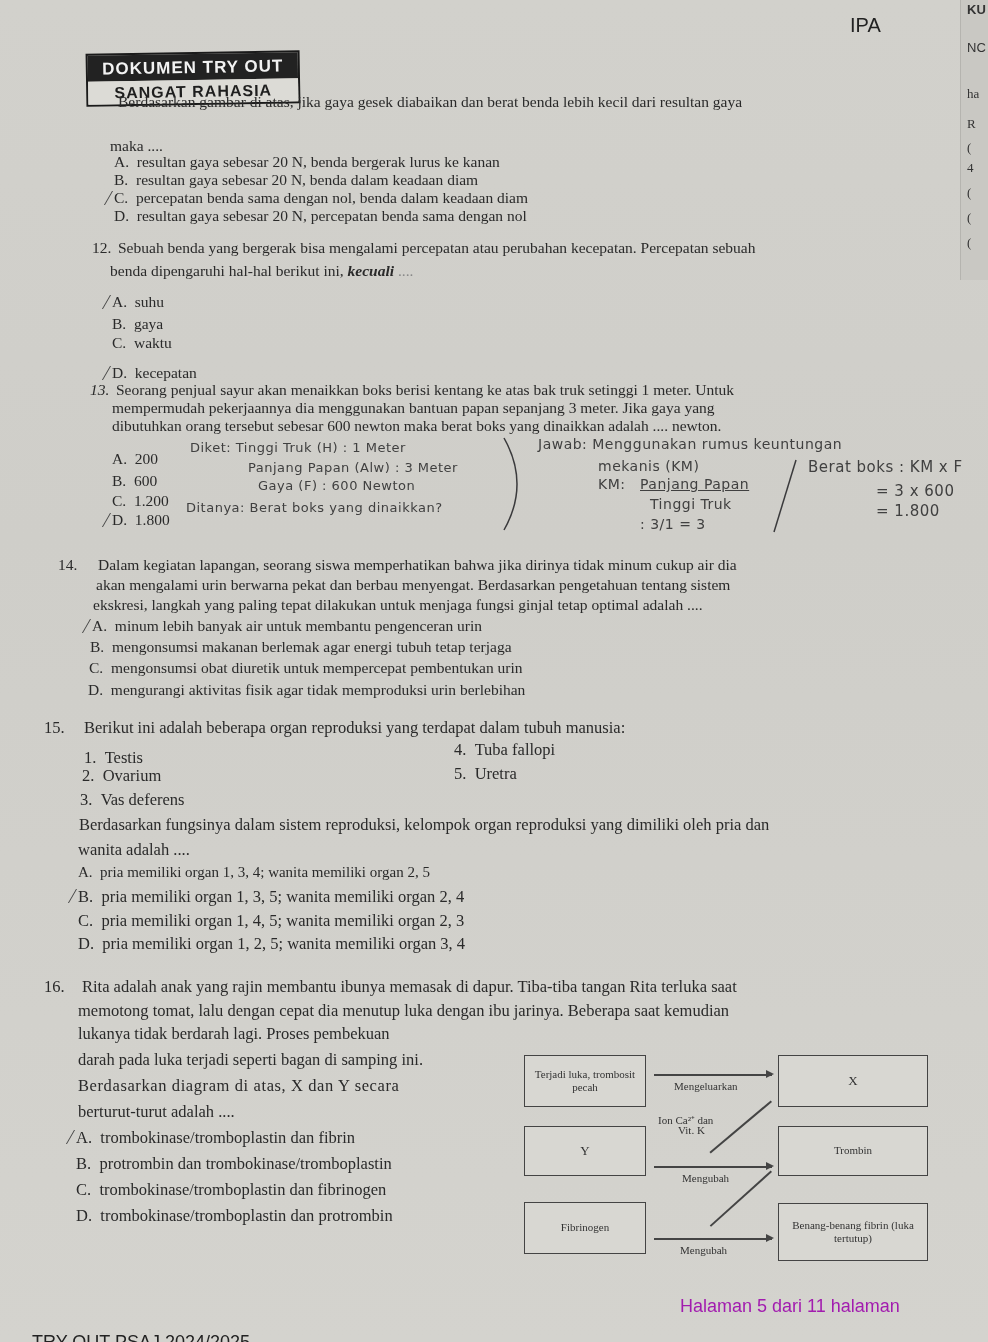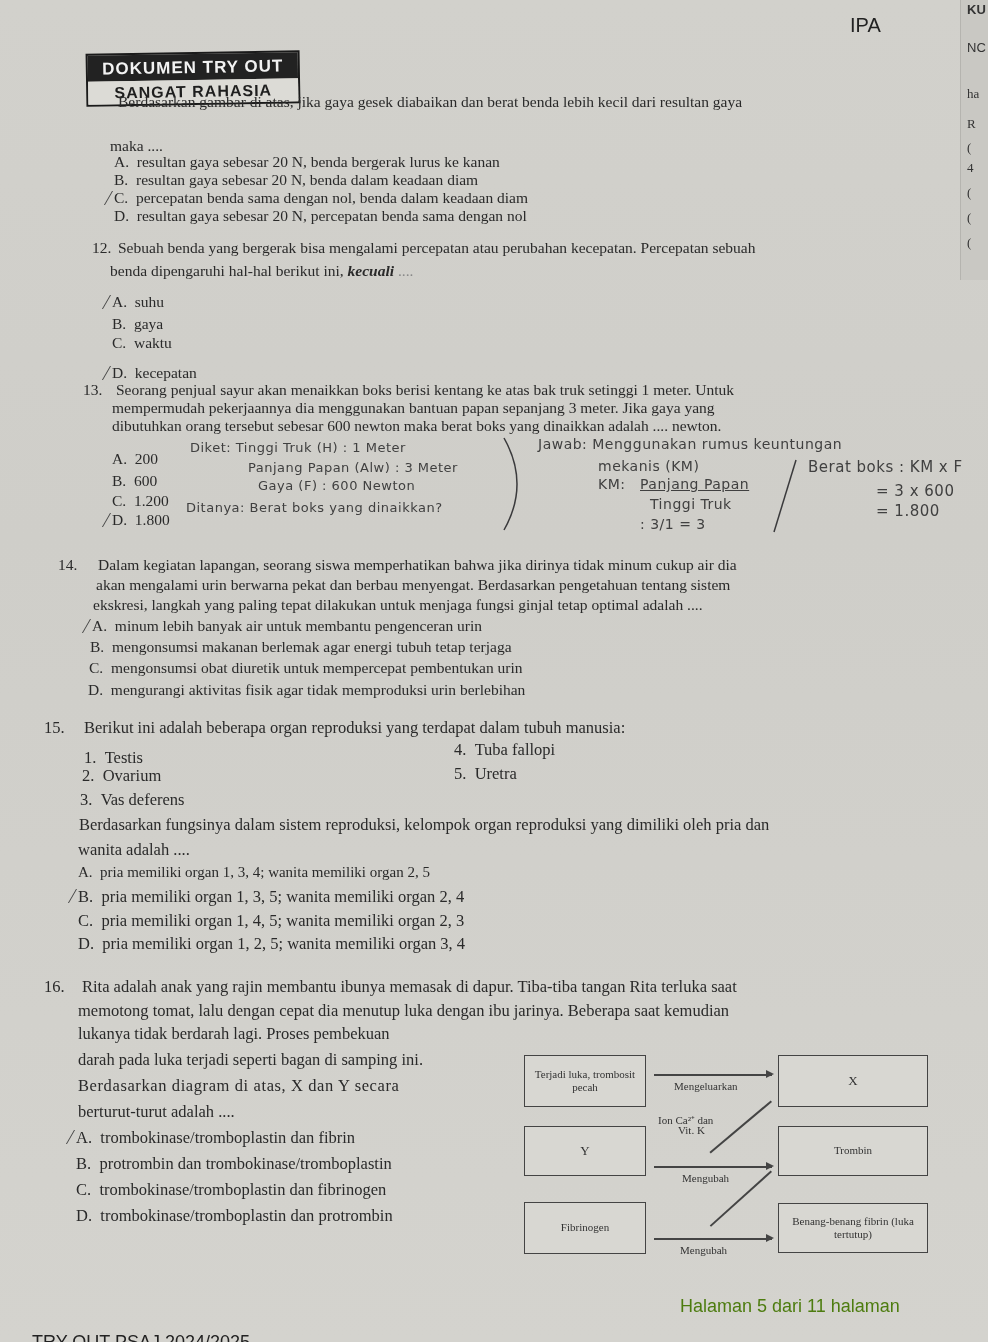--- a/index.html
+++ b/index.html
@@ -33,21 +33,21 @@
   }
 
   .diagram { position: absolute; left: 520px; top: 1040px; width: 430px; height: 220px; font-size: 11px; font-family: "Liberation Serif", serif; color: #333; }
   .box { position: absolute; border: 1.5px solid #444; background: #d8d7d2; display: flex; align-items: center; justify-content: center; text-align: center; line-height: 1.2; }
   .arrow-line { position: absolute; height: 1.5px; background: #444; }
   .arrow-line::after { content: ""; position: absolute; right: -2px; top: -4px; border-left: 8px solid #444; border-top: 4.5px solid transparent; border-bottom: 4.5px solid transparent; }
   .diag-line { position: absolute; height: 1.5px; background: #444; transform-origin: 0 0; }
   .lbl { position: absolute; font-size: 11px; white-space: nowrap; }
 
   .footer-left { left: 32px; top: 1288px; font-size: 18px; color: #222; margin-top: 44px; }
-  .footer-right { left: 680px; top: 1296px; font-size: 18px; color: #4d7c0f; }
+  .footer-right { left: 680px; top: 1296px; font-size: 18px; color: #a21caf; }
 </style>
 </head>
 <body>
 
 <div class="page">
 
   <div class="abs sans subject">IPA</div>
 
   <div class="stamp sans">
     <div class="stamp-top">DOKUMEN TRY OUT</div>
@@ -94,21 +94,21 @@
   <div class="abs opt" style="left:112px;top:315px;">
     <span>B.</span>&nbsp;&nbsp;<span>gaya</span>
   </div>
   <div class="abs opt" style="left:112px;top:334px;">
     <span>C.</span>&nbsp;&nbsp;<span>waktu</span>
   </div>
   <div class="abs opt" style="left:112px;top:364px;">
     <span class="strike">D.</span>&nbsp;&nbsp;<span>kecepatan</span>
   </div>
 
-  <div class="abs qnum" style="left:83px;top:381px;">13.</div>
+  <div class="abs qnum" style="left:90px;top:381px;font-style:italic;">13.</div>
   <div class="abs t" style="left:116px;top:381px;">Seorang penjual sayur akan menaikkan boks berisi kentang ke atas bak truk setinggi 1 meter. Untuk</div>
   <div class="abs t" style="left:112px;top:399px;">mempermudah pekerjaannya dia menggunakan bantuan papan sepanjang 3 meter. Jika gaya yang</div>
   <div class="abs t" style="left:112px;top:417px;">dibutuhkan orang tersebut sebesar 600 newton maka berat boks yang dinaikkan adalah .... newton.</div>
   <div class="abs opt" style="left:112px;top:450px;">
     <span>A.</span>&nbsp;&nbsp;<span>200</span>
   </div>
   <div class="abs opt" style="left:112px;top:472px;">
     <span>B.</span>&nbsp;&nbsp;<span>600</span>
   </div>
   <div class="abs opt" style="left:112px;top:492px;">
@@ -206,21 +206,21 @@
   <div class="abs opt" style="left:76px;top:1206px;font-size:16.5px;">
     <span>D.</span>&nbsp;&nbsp;<span>trombokinase/tromboplastin dan protrombin</span>
   </div>
 
   <div class="diagram">
     <div class="box" style="left:4px;top:15px;width:122px;height:52px;">Terjadi luka, trombosit pecah</div>
     <div class="box" style="left:258px;top:15px;width:150px;height:52px;font-size:13px;">X</div>
     <div class="box" style="left:4px;top:86px;width:122px;height:50px;font-size:13px;">Y</div>
     <div class="box" style="left:258px;top:86px;width:150px;height:50px;">Trombin</div>
     <div class="box" style="left:4px;top:162px;width:122px;height:52px;">Fibrinogen</div>
-    <div class="box" style="left:258px;top:163px;width:150px;height:50px;">Benang-benang fibrin (luka tertutup)</div>
+    <div class="box" style="left:258px;top:163px;width:150px;height:58px;">Benang-benang fibrin (luka tertutup)</div>
 
     <div class="arrow-line" style="left:134px;top:34px;width:118px;"></div>
     <div class="lbl" style="left:154px;top:40px;">Mengeluarkan</div>
 
     <div class="lbl" style="left:138px;top:72px;">Ion Ca²⁺ dan</div>
     <div class="lbl" style="left:158px;top:84px;">Vit. K</div>
     <div class="diag-line" style="left:252px;top:62px;width:80px;transform:rotate(140deg);"></div>
 
     <div class="arrow-line" style="left:134px;top:126px;width:118px;"></div>
     <div class="lbl" style="left:162px;top:132px;">Mengubah</div>

